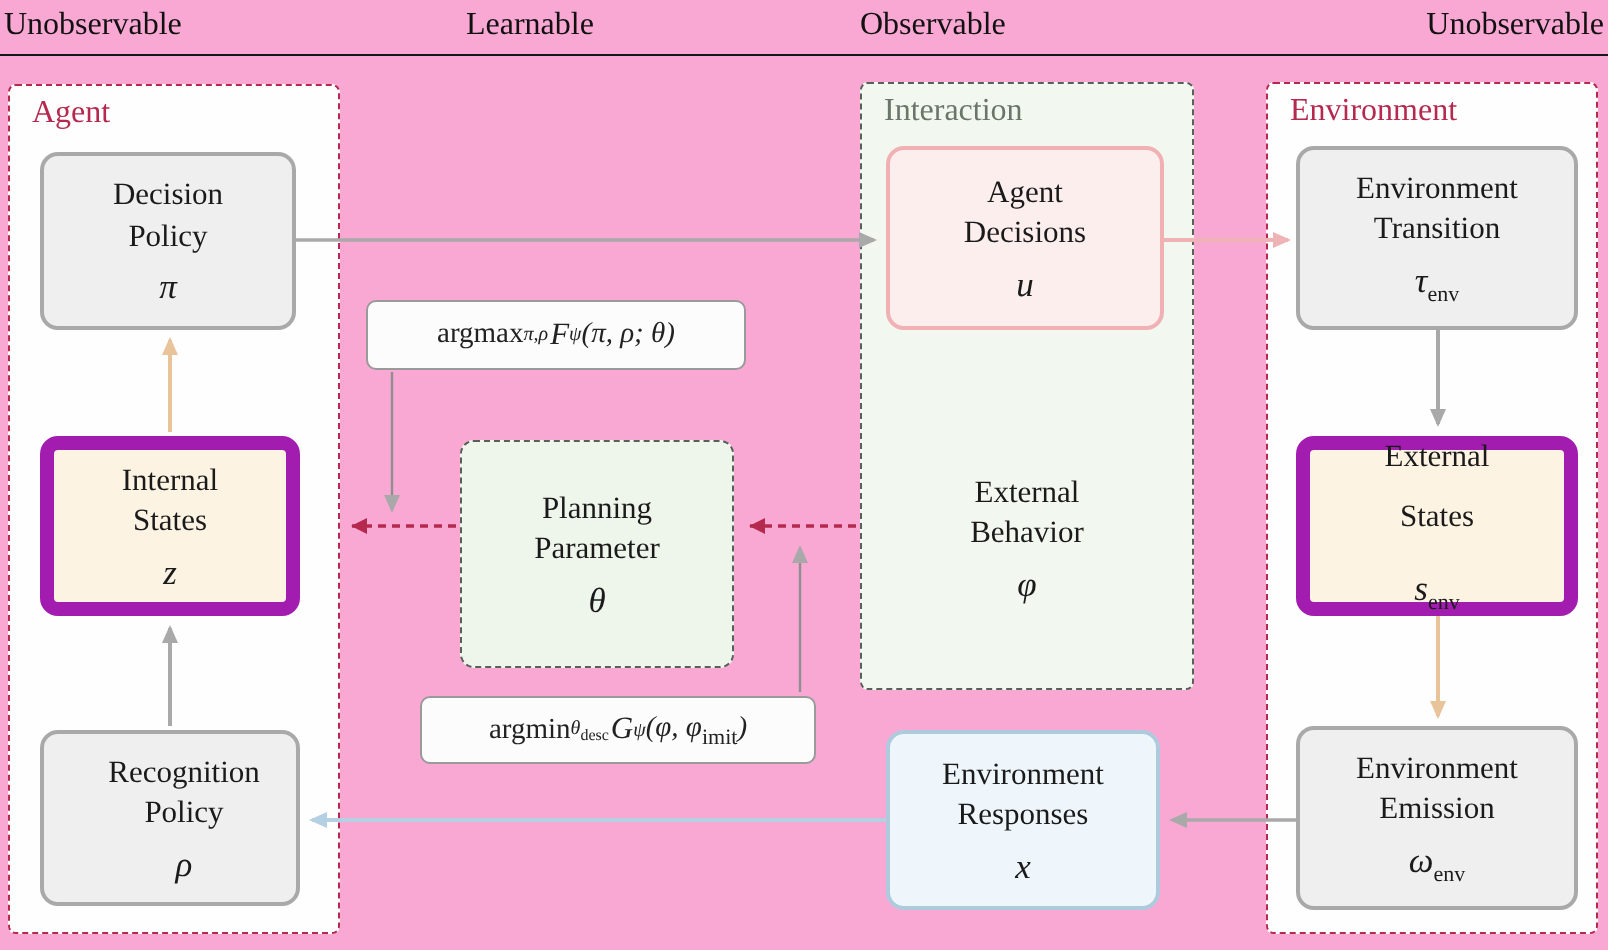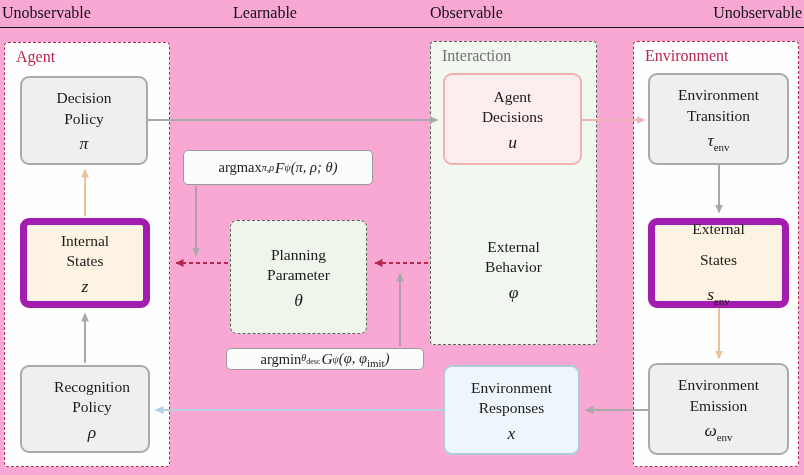--- a/index.html
+++ b/index.html
@@ -55,21 +55,21 @@
   .rsub { font-size:11px; font-style:normal; }
 
   
   .formula {
     position:absolute; box-sizing:border-box; z-index:10;
     background:#fcfcfc; border:1.2px solid #9a9a9a; border-radius:5px;
     display:flex; align-items:center; justify-content:center;
     font-size:14.5px; white-space:nowrap; color:#222;
   }
   .f-argmax { left:183px; top:150px; width:190px; height:35px;text-align:center; }
-  .f-argmin { left:226px; top:348px; width:198px; height:22px; }
+  .f-argmin { left:210px; top:348px; width:198px; height:34px; }
   .formula .op { font-style:normal; }
   .formula .fn { font-style:italic; font-size:15.5px; margin-left:1px; }
   .formula .args { font-style:italic; }
   .formula sub.isub { font-size:10px; font-style:italic; }
   .formula sub.rsub2 { font-size:11px; font-style:normal; }
   .formula sub.isub sub.rsub2 { font-size:8px; }
 </style>
 </head>
 <body>
 

